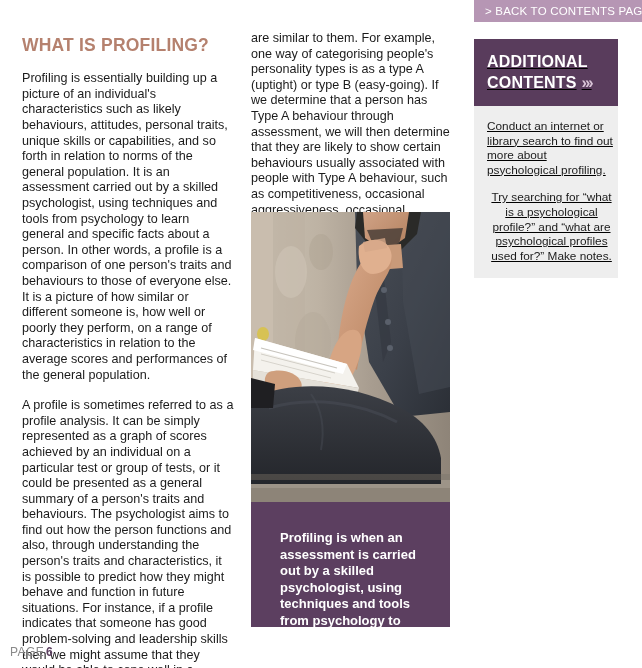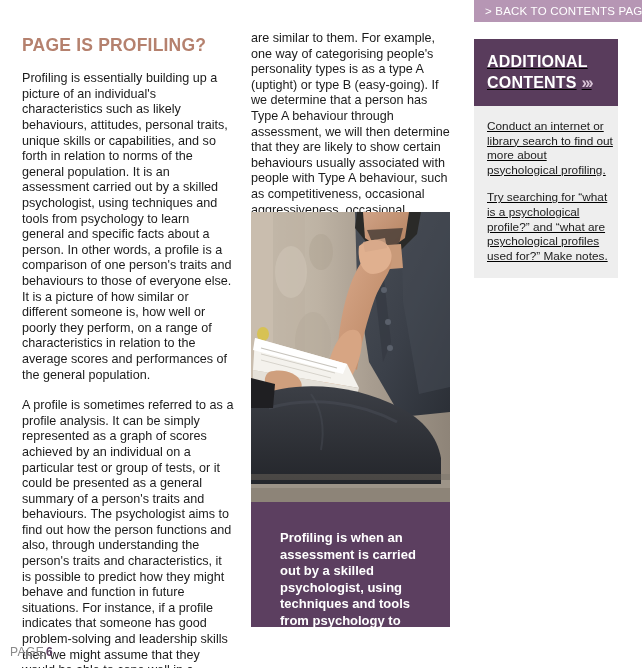--- a/index.html
+++ b/index.html
@@ -133,21 +133,21 @@
     background: #eeeeee;
     padding: 13px 2px 15px 13px;
     box-sizing: border-box;
   }
   .sidebar-p {
     color: #1b1b1b;
     font-size: 11.8px;
     line-height: 14.6px;
     margin: 0 0 13px 0;
   }
-  .sidebar-p:last-child { margin-bottom: 0; }
+  .sidebar-p:last-child { margin-bottom: 0; text-align: center; }
 
   
   .footer {
     position: absolute;
     left: 10px;
     bottom: 9px;
     font-size: 12px;
     letter-spacing: 0.4px;
     color: #8a8a8a;
   }
@@ -158,21 +158,21 @@
   }
 </style>
 </head>
 <body>
 
 <div class="page">
 
   <div class="back-banner">&gt; BACK TO CONTENTS PAGE</div>
 
   <div class="col-left">
-    <h1 class="section-title">PAGE IS PROFILING?</h1>
+    <h1 class="section-title">WHAT IS PROFILING?</h1>
     <p class="body-p">Profiling is essentially building up a picture of an individual's characteristics such as likely behaviours, attitudes, personal traits, unique skills or capabilities, and so forth in relation to norms of the general population. It is an assessment carried out by a skilled psychologist, using techniques and tools from psychology to learn general and specific facts about a person. In other words, a profile is a comparison of one person's traits and behaviours to those of everyone else. It is a picture of how similar or different someone is, how well or poorly they perform, on a range of characteristics in relation to the average scores and performances of the general population.</p>
     <p class="body-p">A profile is sometimes referred to as a profile analysis. It can be simply represented as a graph of scores achieved by an individual on a particular test or group of tests, or it could be presented as a general summary of a person's traits and behaviours. The psychologist aims to find out how the person functions and also, through understanding the person's traits and characteristics, it is possible to predict how they might behave and function in future situations. For instance, if a profile indicates that someone has good problem-solving and leadership skills then we might assume that they would be able to cope well in a managerial role.</p>
 
   </div>
 
   <div class="col-mid">
     <p class="body-p">are similar to them. For example, one way of categorising people's personality types is as a type A (uptight) or type B (easy-going). If we determine that a person has Type A behaviour through assessment, we will then determine that they are likely to show certain behaviours usually associated with people with Type A behaviour, such as competitiveness, occasional aggressiveness, occasional hostility, liking control, perfectionism, a constant sense of time urgency, and so on.</p>
   </div>
 
   <div class="photo">

